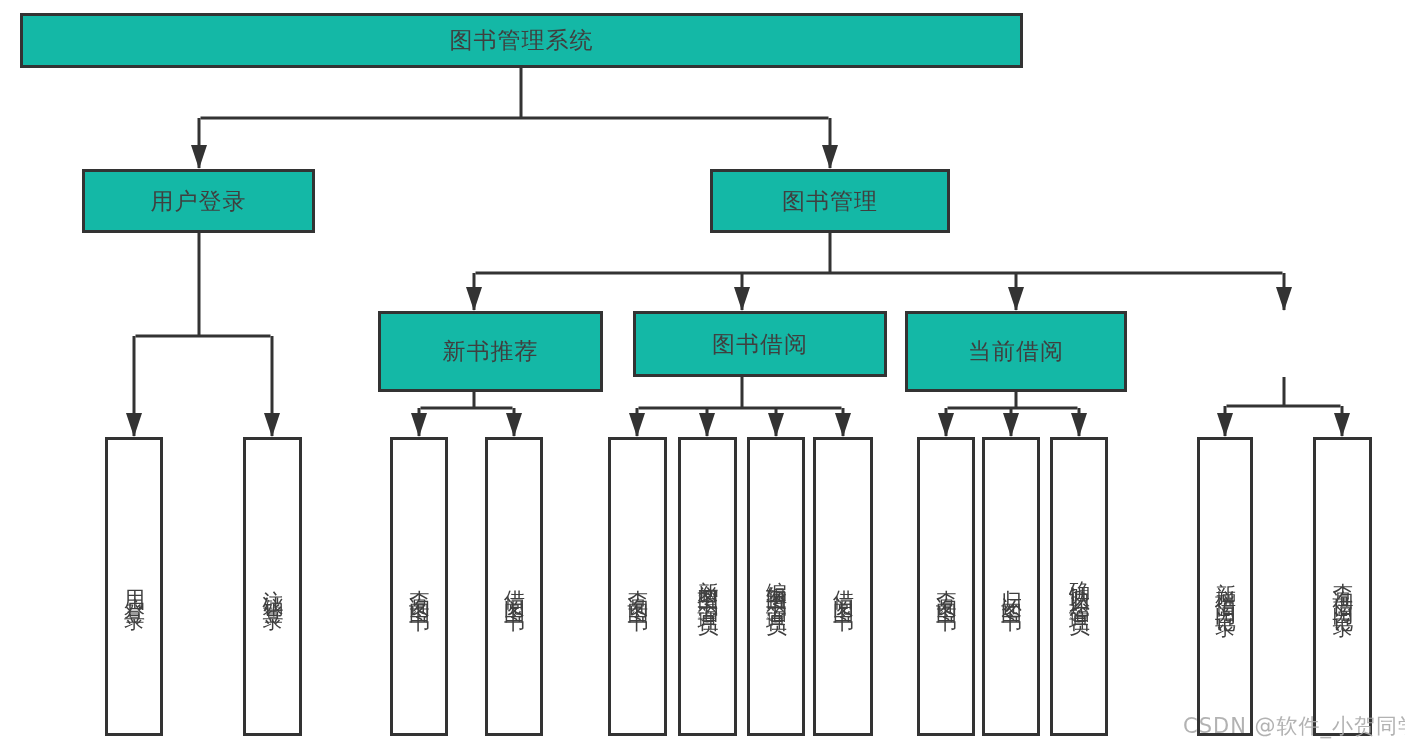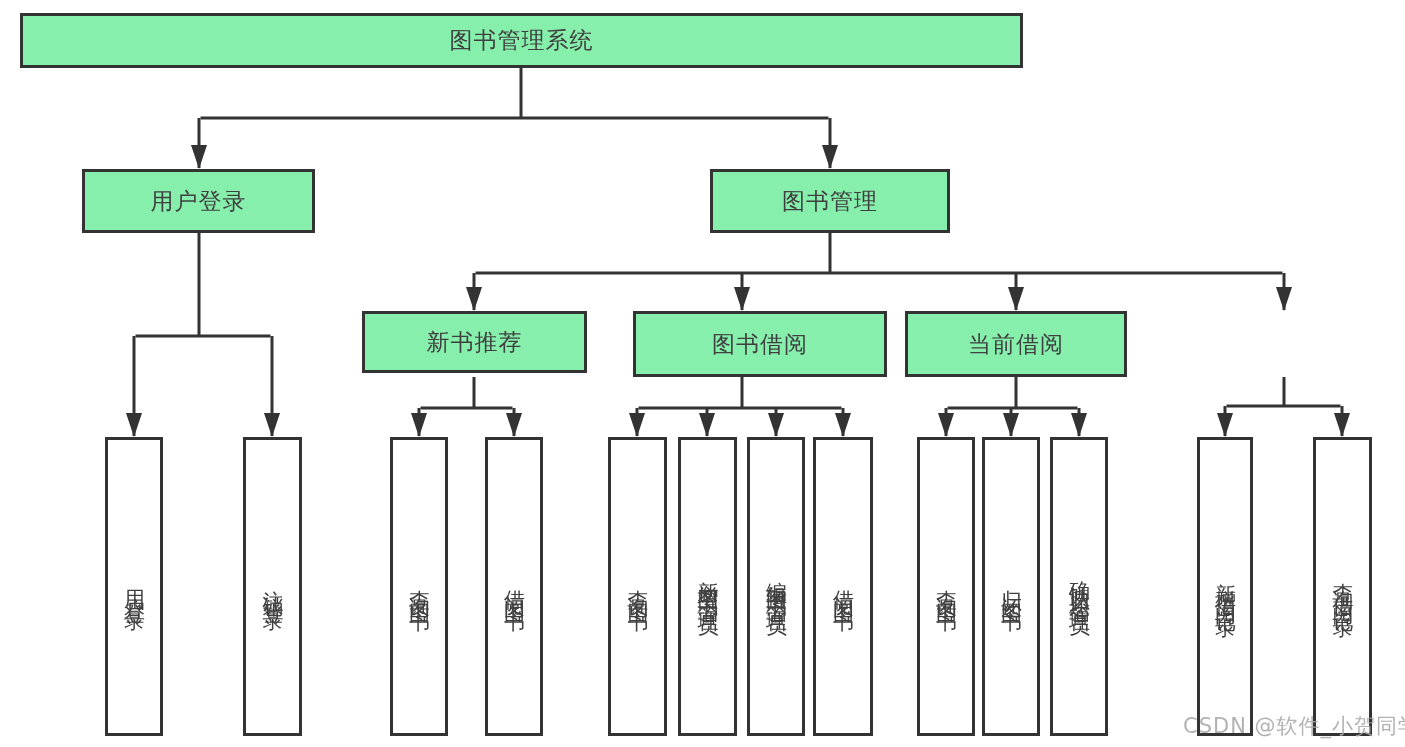--- a/index.html
+++ b/index.html
@@ -19,21 +19,21 @@
     position: absolute;
     left: 0;
     top: 0;
     width: 1405px;
     height: 747px;
   }
   .node {
     position: absolute;
     box-sizing: border-box;
     border: 3px solid #333333;
-    background: #86efac;
+    background: #14b8a6;
     display: flex;
     align-items: center;
     justify-content: center;
     color: #3f3f3f;
     font-size: 23px;
     letter-spacing: 1px;
     white-space: nowrap;
   }
   .vnode {
     position: absolute;
@@ -113,23 +113,23 @@
       <line x1="1225" y1="406" x2="1225" y2="436" marker-end="url(#arrow)"></line>
       <line x1="1342" y1="406" x2="1342" y2="436" marker-end="url(#arrow)"></line>
     </g>
   </svg>
 
   <div class="node" style="left:20px; top:13px; width:1003px; height:55px;">图书管理系统</div>
 
   <div class="node" style="left:82px; top:169px; width:233px; height:64px;">用户登录</div>
   <div class="node" style="left:710px; top:169px; width:240px; height:64px;">图书管理</div>
 
-  <div class="node" style="left:362px; top:311px; width:225px; height:62px;">新书推荐</div>
+  <div class="node" style="left:378px; top:311px; width:225px; height:81px;">新书推荐</div>
   <div class="node" style="left:633px; top:311px; width:254px; height:66px;">图书借阅</div>
-  <div class="node" style="left:905px; top:311px; width:222px; height:66px;">当前借阅</div>
+  <div class="node" style="left:905px; top:311px; width:222px; height:81px;">当前借阅</div>
 
   <div class="vnode" style="left:105px; top:437px; width:58px; height:299px;">
     <span class="vlabel">用户登录</span>
   </div>
   <div class="vnode" style="left:243px; top:437px; width:59px; height:299px;">
     <span class="vlabel">注销登录</span>
   </div>
 
   <div class="vnode" style="left:390px; top:437px; width:58px; height:299px;">
     <span class="vlabel">查询图书</span>

